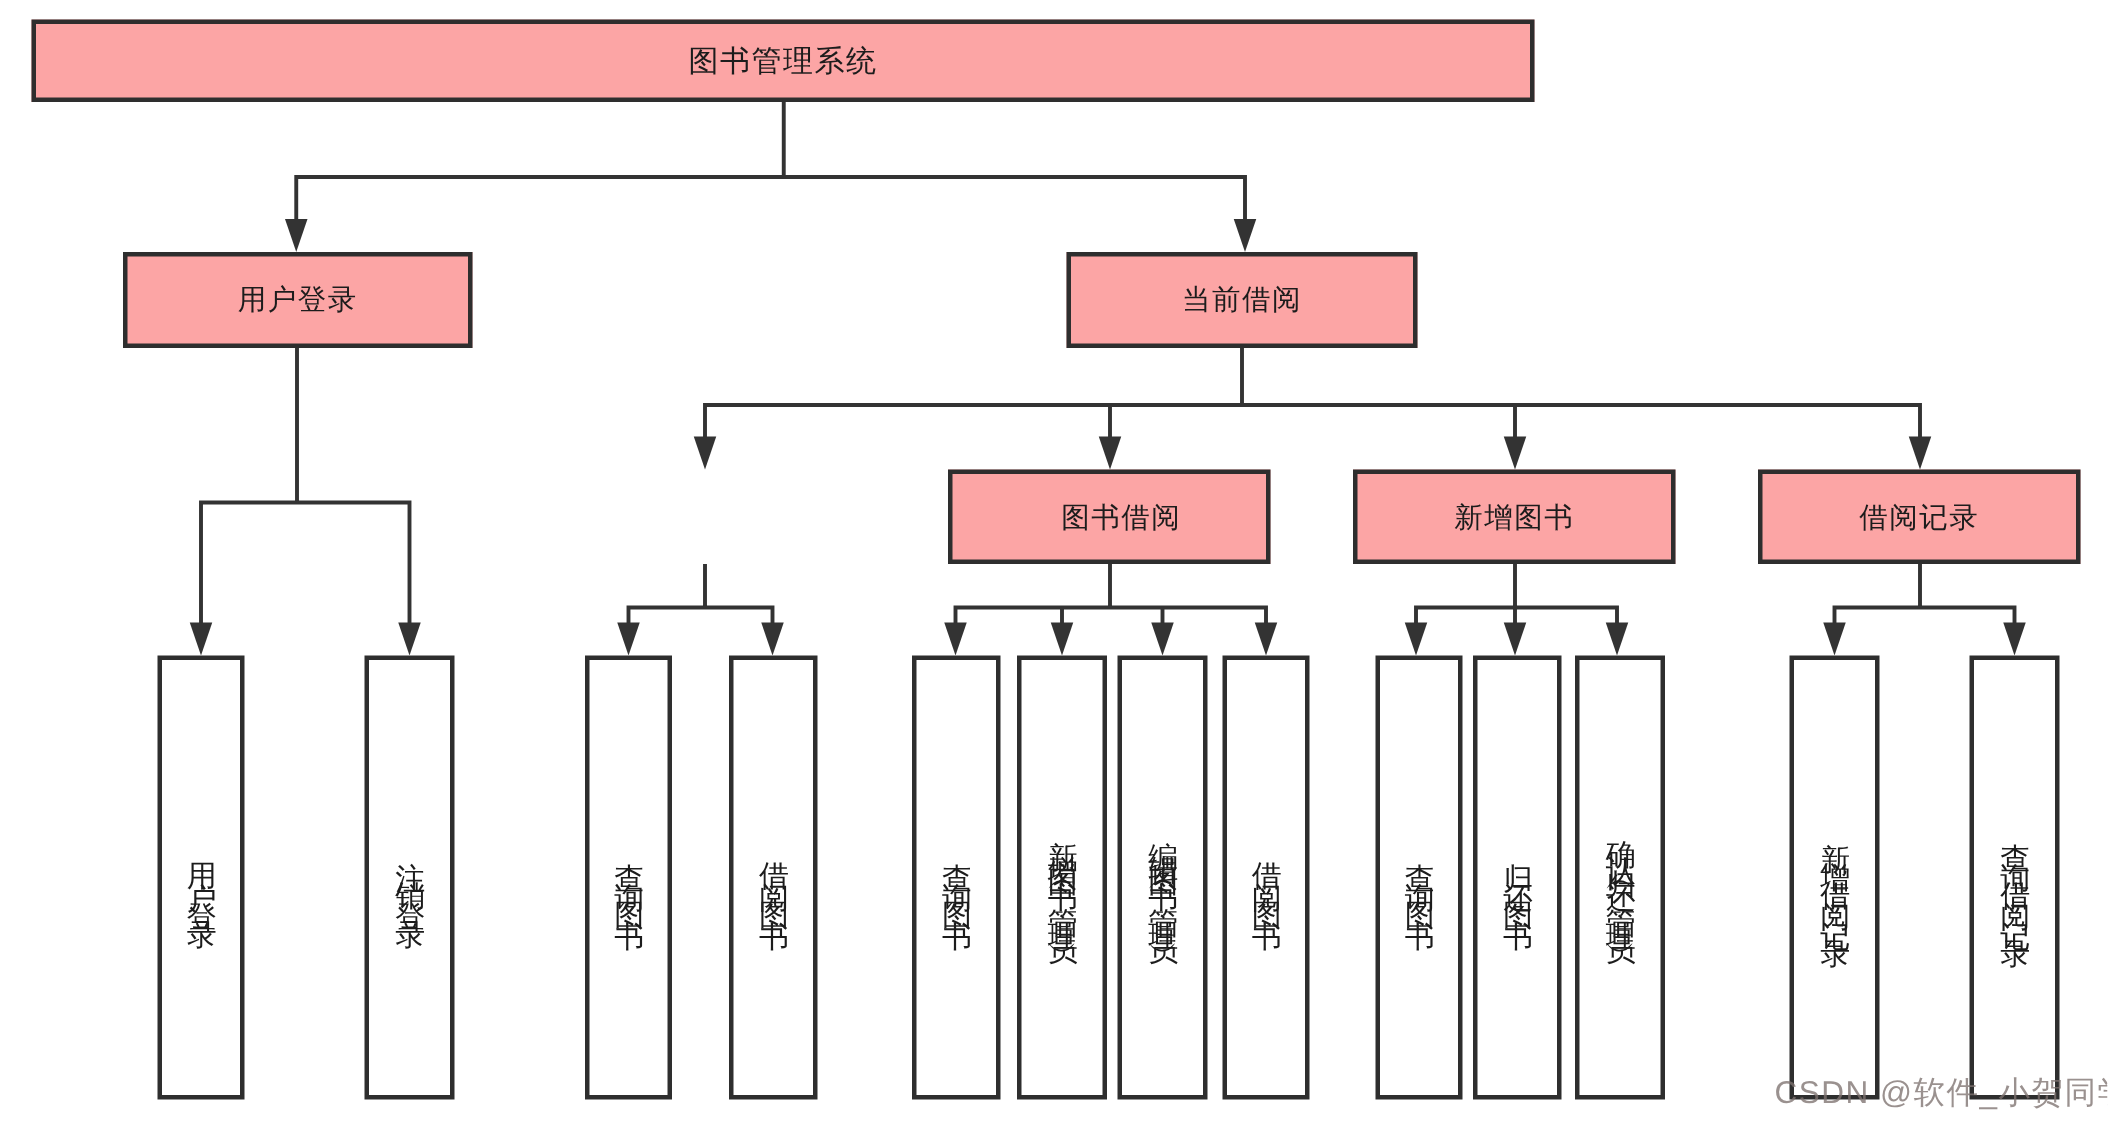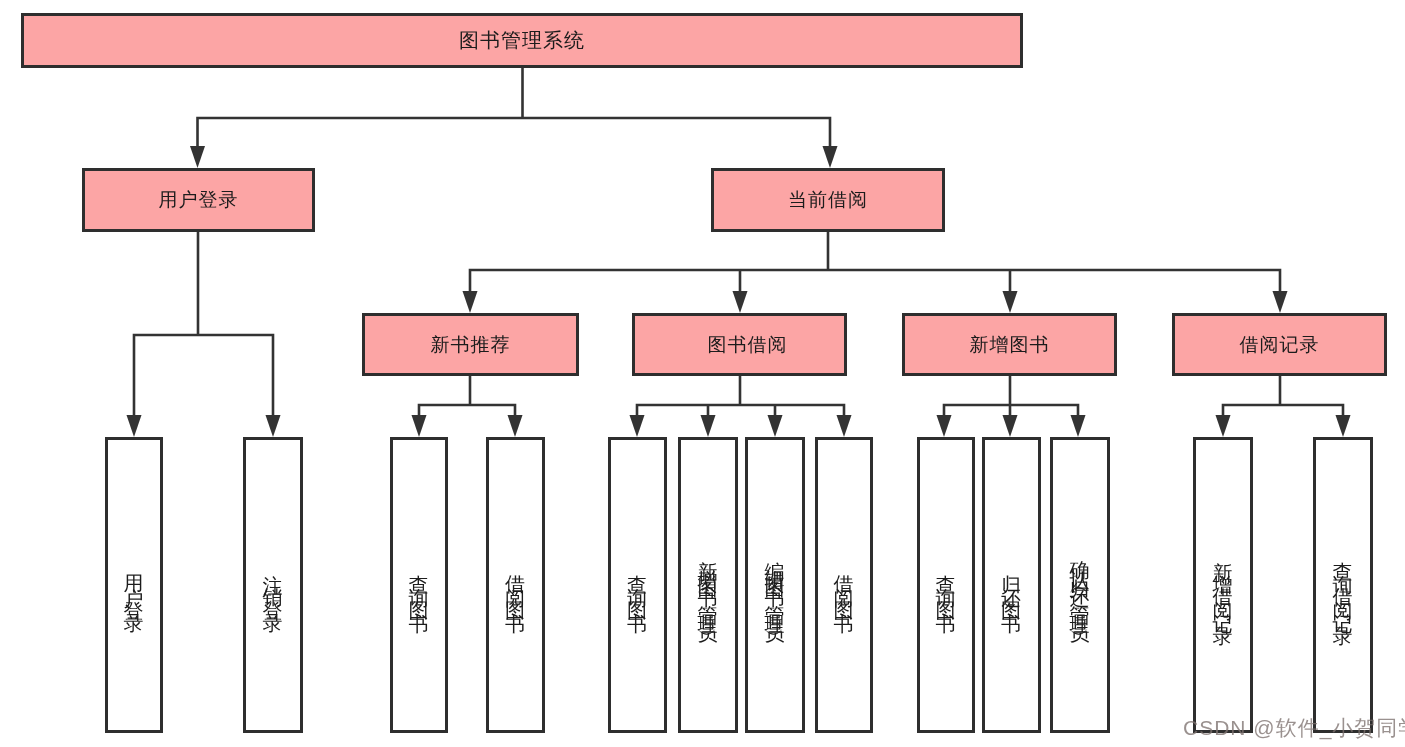--- a/index.html
+++ b/index.html
@@ -91,21 +91,20 @@
       <polygon points="1215.5,415 1230.5,415 1223,437"></polygon>
       <polygon points="1335.5,415 1350.5,415 1343,437"></polygon>
     </g>
   </svg>
 
   <div class="hbox root" style="left:21px;top:13px;width:1002px;height:55px;">图书管理系统</div>
 
   <div class="hbox" style="left:82px;top:168px;width:233px;height:64px;">用户登录</div>
   <div class="hbox" style="left:711px;top:168px;width:234px;height:64px;">当前借阅</div>
 
-  <div class="hbox" style="left:362px;top:313px;width:217px;height:63px;">新书推荐</div>
   <div class="hbox" style="left:632px;top:313px;width:215px;height:63px;padding-left:16px;">图书借阅</div>
   <div class="hbox" style="left:902px;top:313px;width:215px;height:63px;">新增图书</div>
   <div class="hbox" style="left:1172px;top:313px;width:215px;height:63px;text-align:center;">借阅记录</div>
 
   <div class="vbox" style="left:105px;top:437px;width:58px;height:296px;">用户登录</div>
   <div class="vbox" style="left:243px;top:437px;width:60px;height:296px;">注销登录</div>
 
   <div class="vbox" style="left:390px;top:437px;width:58px;height:296px;">查询图书</div>
   <div class="vbox" style="left:486px;top:437px;width:59px;height:296px;">借阅图书</div>
 

